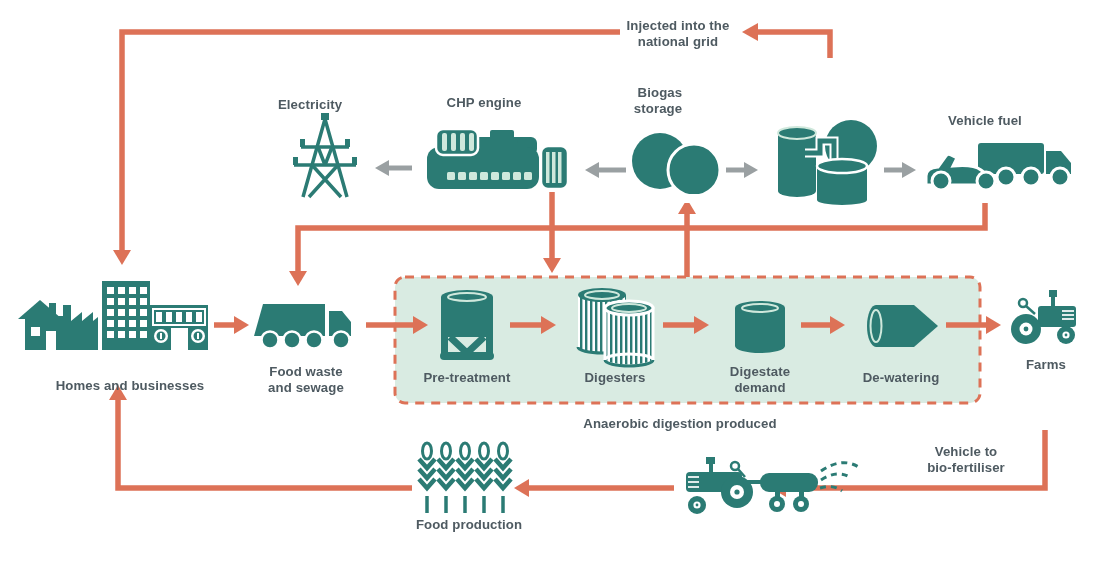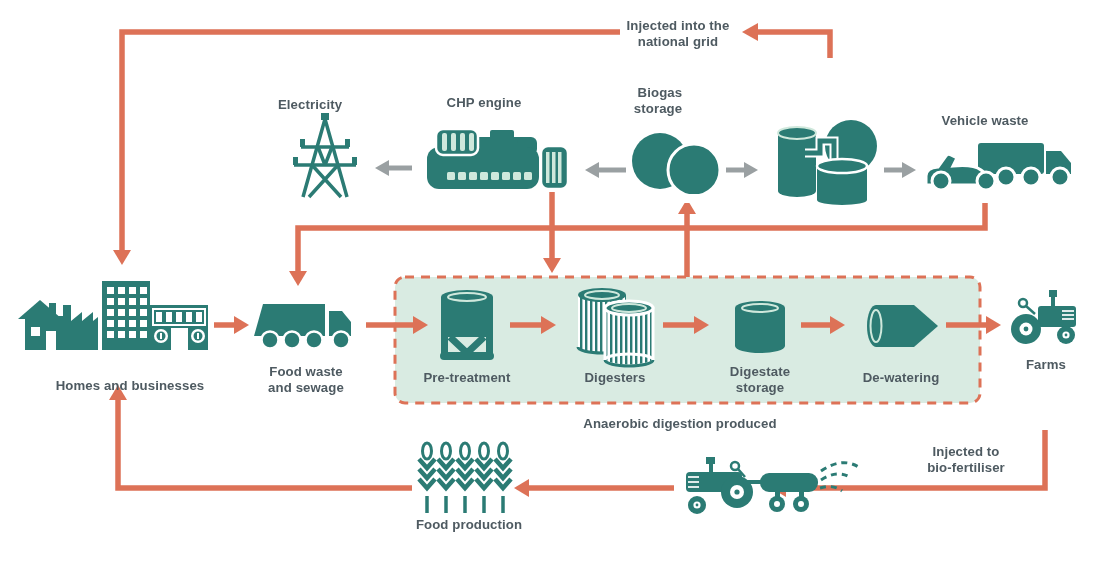--- a/index.html
+++ b/index.html
@@ -339,28 +339,28 @@
     </g>
   </g>
 </svg>
 
 <div class="lbl" style="left:678px;top:18px;">Injected into the
 national grid</div>
 <div class="lbl" style="left:310px;top:97px;">Electricity</div>
 <div class="lbl" style="left:484px;top:95px;">CHP engine</div>
 <div class="lbl" style="left:658px;top:85px;text-align:right;">Biogas
 storage</div>
-<div class="lbl" style="left:985px;top:113px;">Vehicle waste</div>
+<div class="lbl" style="left:985px;top:113px;">Vehicle fuel</div>
 <div class="lbl" style="left:130px;top:358px;margin-top:20px;">Homes and businesses</div>
 <div class="lbl" style="left:306px;top:364px;">Food waste
 and sewage</div>
 <div class="lbl" style="left:467px;top:370px;">Pre-treatment</div>
 <div class="lbl" style="left:615px;top:370px;">Digesters</div>
 <div class="lbl" style="left:760px;top:364px;">Digestate
-storage</div>
+demand</div>
 <div class="lbl" style="left:901px;top:370px;">De-watering</div>
 <div class="lbl" style="left:1046px;top:348px;margin-top:9px;">Farms</div>
 <div class="lbl" style="left:680px;top:416px;">Anaerobic digestion produced</div>
-<div class="lbl" style="left:966px;top:444px;">Injected to
+<div class="lbl" style="left:966px;top:444px;">Vehicle to
 bio-fertiliser</div>
 <div class="lbl" style="left:457px;top:517px;padding-left:24px;">Food production</div>
 
 </div>
 
 </body></html>

